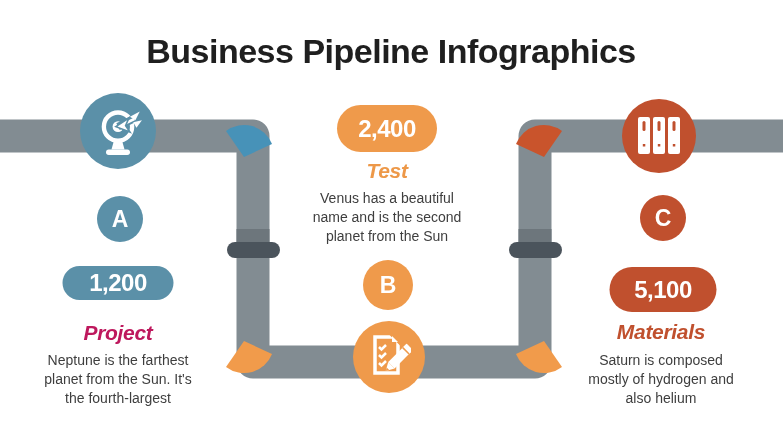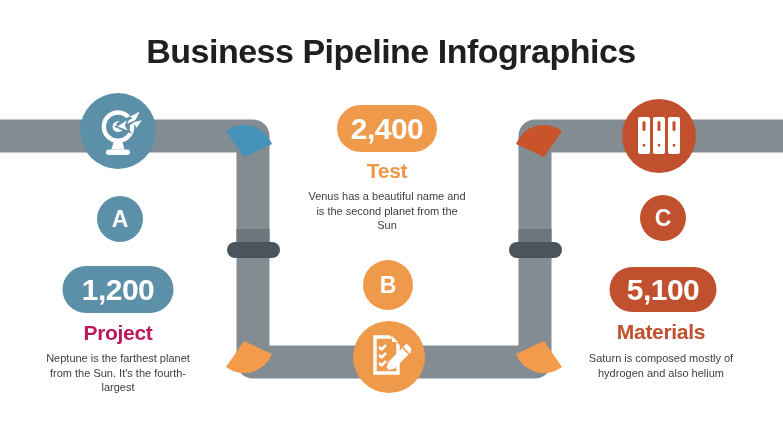--- a/index.html
+++ b/index.html
@@ -16,30 +16,30 @@
   .pipe-layer{top:0;left:0;z-index:1;}
   .content{z-index:2;}
   .circle{border-radius:50%;display:flex;align-items:center;justify-content:center;z-index:2;}
   .big-circle{width:76px;height:76px;}
   .teal-bg{background:#5b90a8;}
   .orange-bg{background:#ef9a4b;}
   .rust-bg{background:#c0502e;}
   .letter-circle{width:46px;height:46px;color:#ffffff;font-size:23px;font-weight:bold;}
   .pill{
     border-radius:24px;display:flex;align-items:center;justify-content:center;
-    color:#ffffff;font-size:30px;font-weight:bold;letter-spacing:-0.5px;z-index:2;
+    color:#ffffff;font-size:24px;font-weight:bold;letter-spacing:-0.5px;z-index:2;
   }
   .stage-label{
-    text-align:center;font-size:21px;font-weight:bold;letter-spacing:-0.3px;z-index:2;width:200px;
+    text-align:center;font-size:21px;font-weight:bold;letter-spacing:-0.3px;z-index:2;width:200px;font-style:italic;
   }
   .teal-text{color:#be185d;}
   .orange-text{color:#ed9848;}
   .rust-text{color:#c0502e;}
   .desc{
-    text-align:center;font-size:11px;line-height:1.34;color:#3e3e3e;z-index:2;
+    text-align:center;font-size:14px;line-height:1.34;color:#3e3e3e;z-index:2;
   }
 </style>
 </head>
 <body>
 
 <div class="stage">
 
   <div class="abs cx slide-title">Business Pipeline Infographics</div>
 
   <svg class="abs pipe-layer" width="783" height="440" viewBox="0 0 783 440">
@@ -68,21 +68,21 @@
       <polygon points="20,19 32,11 29,18 33,24" fill="#ffffff" stroke="#5b90a8" stroke-width="1.5"></polygon>
       <polygon points="33,10 42,5 38,13" fill="#ffffff"></polygon>
       <polygon points="36,15 44,13 39,20" fill="#ffffff"></polygon>
     </svg>
   </div>
 
   <div class="abs cx circle letter-circle teal-bg content" style="left:120px;top:196px;">
     <span>A</span>
   </div>
 
-  <div class="abs cx pill teal-bg content" style="left:118px;top:266px;width:111px;height:47px;">
+  <div class="abs cx pill teal-bg content" style="left:118px;top:266px;width:111px;height:34px;">
     <span>1,200</span>
   </div>
 
   <div class="abs cx stage-label teal-text content" style="left:118px;top:321px;">Project</div>
 
   <div class="abs cx desc content" style="left:118px;top:351px;width:162px;">Neptune is the farthest planet from the Sun. It's the fourth-largest</div>
 
   <div class="abs cx pill orange-bg content" style="left:387px;top:105px;width:100px;height:47px;">
     <span>2,400</span>
   </div>

